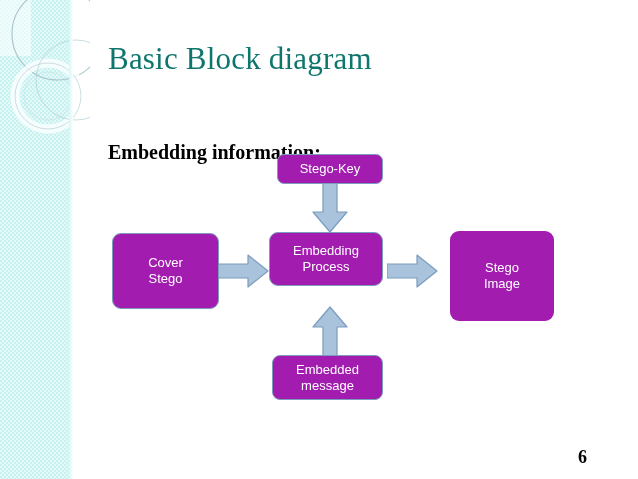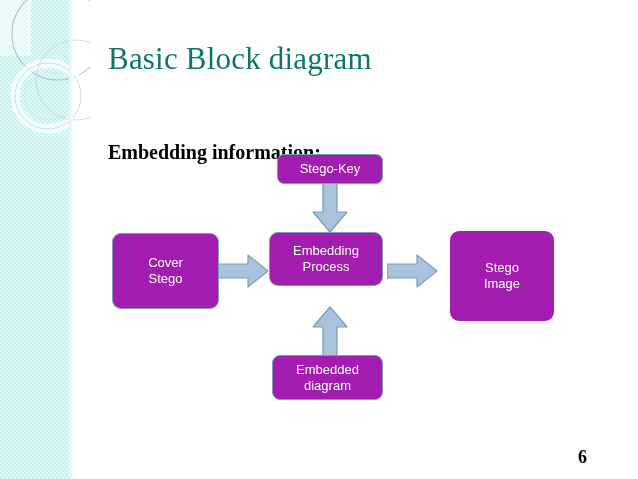--- a/index.html
+++ b/index.html
@@ -168,18 +168,18 @@
     <div class="node" id="node-cover">Cover
 Stego</div>
 
     <div class="node" id="node-embedding">Embedding
 Process</div>
 
     <div class="node no-border" id="node-stego-image">Stego
 Image</div>
 
     <div class="node" id="node-embedded">Embedded
-diagram</div>
+message</div>
   </div>
 
   <div style="position:absolute; left:578px; top:447px; font-family:'Liberation Serif','DejaVu Serif',serif; font-size:18px; font-weight:700; color:#000000;">6</div>
 
 </div>
 
 </body></html>

